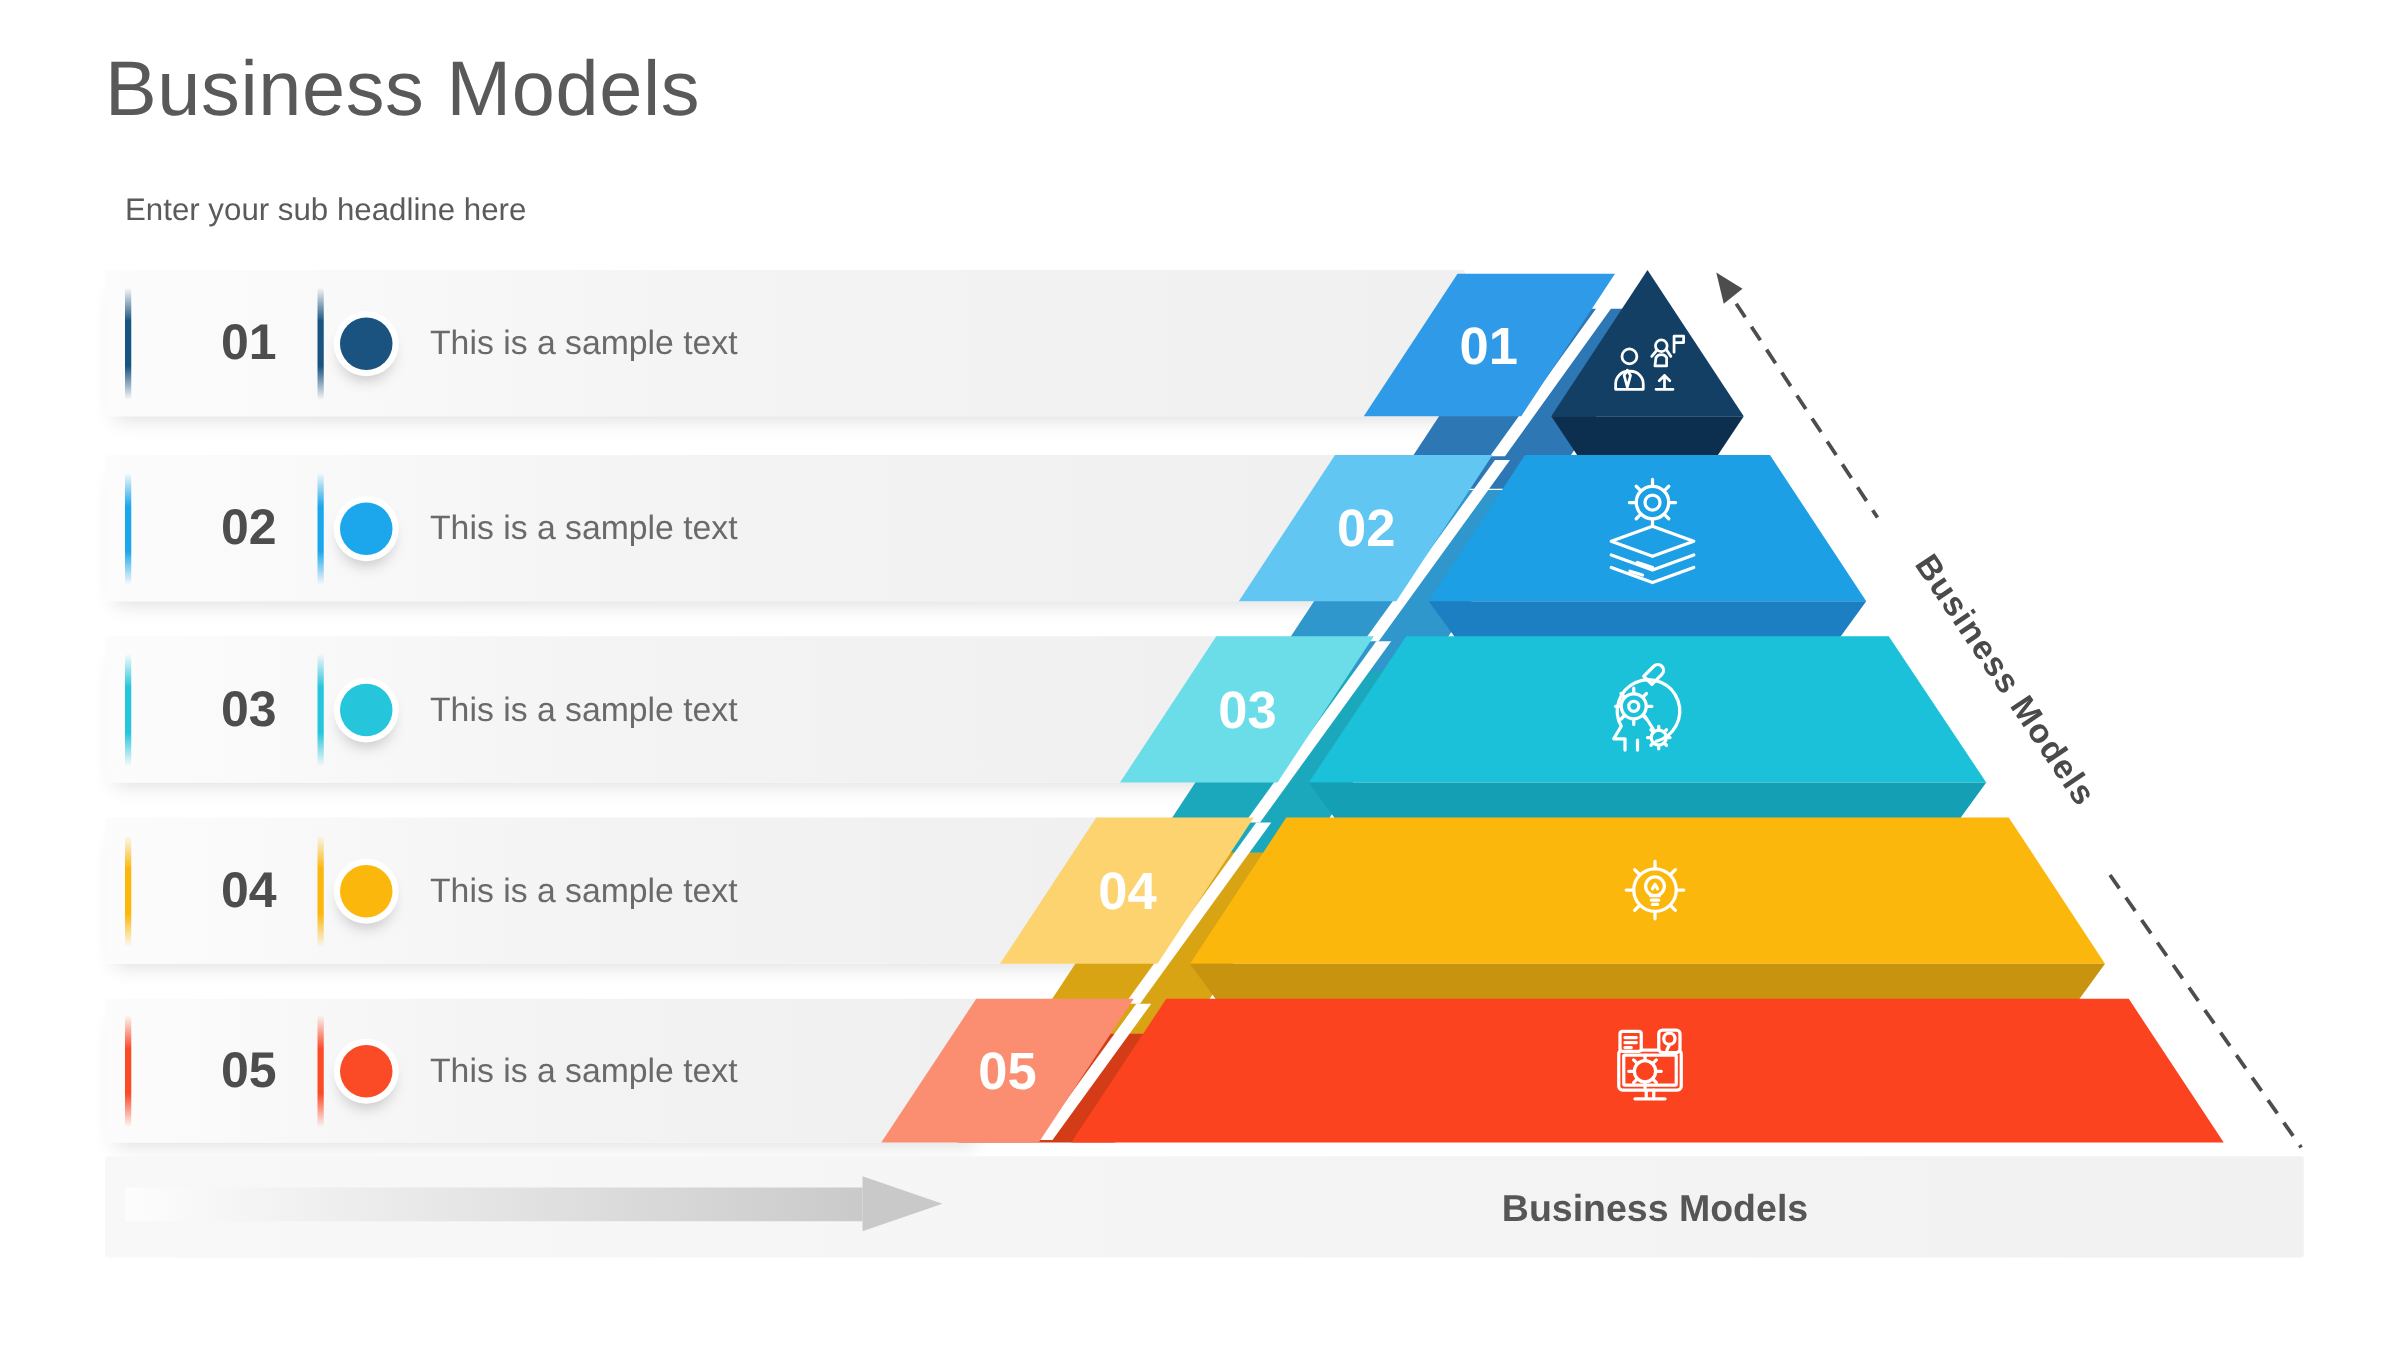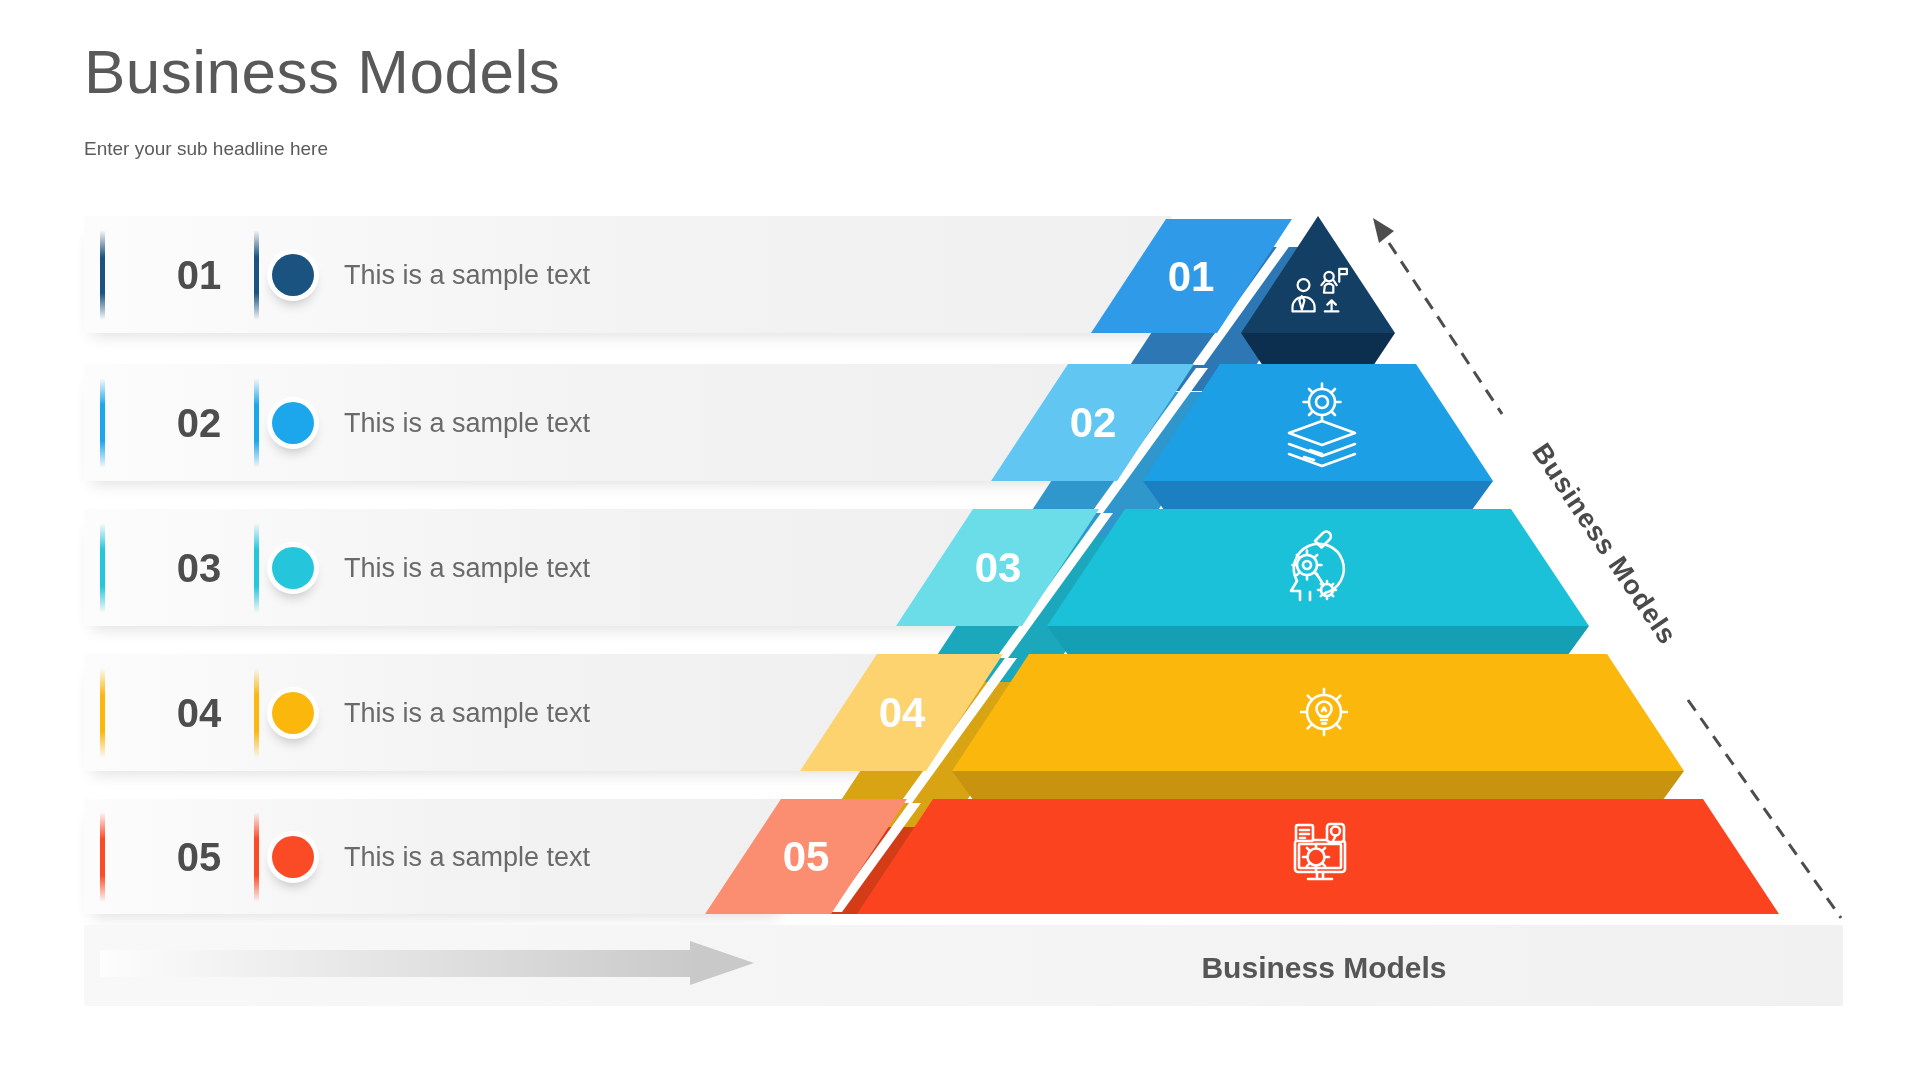--- a/index.html
+++ b/index.html
@@ -5,22 +5,22 @@
   html,body{margin:0;padding:0;background:#fff;}
   .slide{
     position:relative; width:1920px; height:1080px; overflow:hidden;
     background:#ffffff; font-family:"Liberation Sans", sans-serif;
   }
   .title{
     position:absolute; left:84px; top:36px; margin:0;
     font-size:62px; font-weight:400; color:#595959; letter-spacing:.5px;
   }
   .subtitle{
-    position:absolute; left:84px; top:138px; margin:0;
-    font-size:19px; font-weight:400; color:#5b5b5b;
+    position:absolute; left:84px; top:138px; margin:16px;
+    font-size:25px; font-weight:400; color:#5b5b5b;
   }
   .row{
     position:absolute; left:84px;
     background:linear-gradient(90deg,#fcfcfc 0%,#f3f3f4 50%,#f0f0f1 100%);
     border-radius:2px;
     box-shadow:0 10px 16px -8px rgba(0,0,0,.14);
   }
   .row .accent-bar{
     position:absolute; width:5px; height:90px; top:50%; transform:translateY(-50%);
     border-radius:3px;

